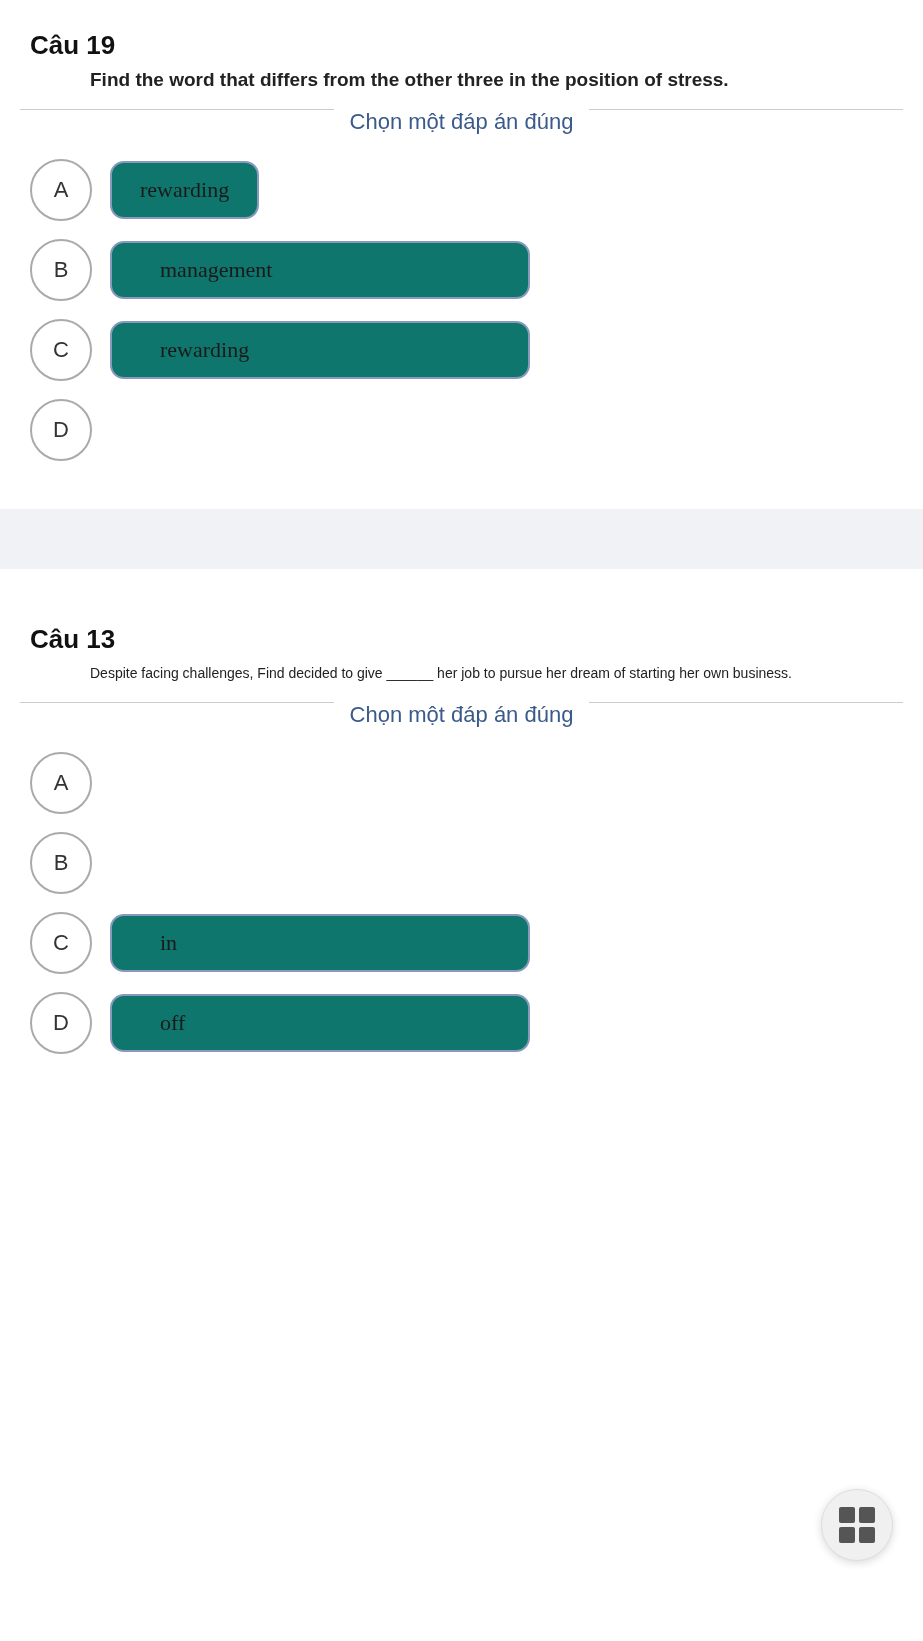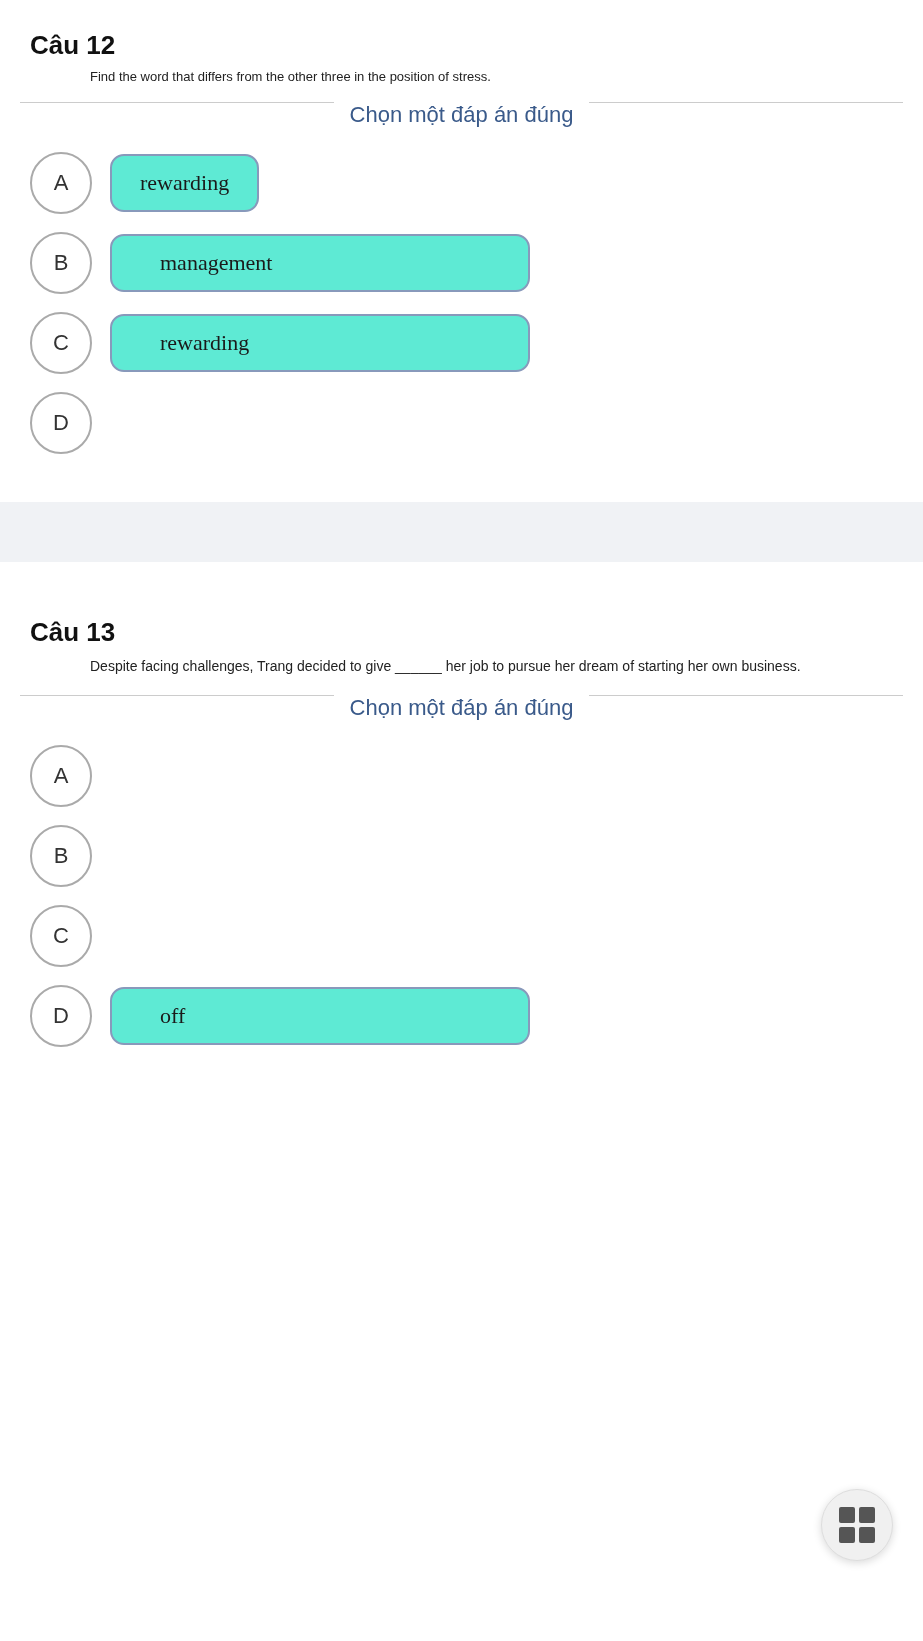--- a/index.html
+++ b/index.html
@@ -14,22 +14,22 @@
       padding: 30px 30px 0 30px;
     }
     .question-title {
       font-size: 26px;
       font-weight: bold;
       font-family: sans-serif;
       margin-bottom: 8px;
       color: #111;
     }
     .question-subtitle {
-      font-size: 13px;
-      font-weight: normal;
+      font-size: 19px;
+      font-weight: bold;
       font-family: sans-serif;
       color: #222;
       margin-bottom: 10px;
       margin-left: 60px;
     }
     .question-text {
       font-size: 14px;
       font-family: sans-serif;
       color: #222;
       margin-bottom: 10px;
@@ -79,21 +79,21 @@
       cursor: pointer;
     }
     .option-box {
       margin-left: 18px;
       border: 2px solid #8899bb;
       border-radius: 14px;
       padding: 14px 28px;
       font-size: 22px;
       font-family: serif;
       color: #1a1a1a;
-      background: #5eead4;
+      background: #0f766e;
       cursor: pointer;
       min-width: 140px;
     }
     .option-box.wide {
       min-width: 420px;
       padding-left: 48px;
     }
     .separator-section {
       background: #f0f2f5;
       height: 60px;
@@ -123,21 +123,21 @@
       width: 16px;
       height: 16px;
       background: #555;
       border-radius: 2px;
     }
   </style>
 </head>
 <body>
 
 <div class="question-block">
-  <div class="question-title">Câu 12</div>
+  <div class="question-title">Câu 19</div>
   <div class="question-subtitle">Find the word that differs from the other three in the position of stress.</div>
 </div>
 
 <div class="divider-row">
   <div class="divider-line"></div>
   <div class="divider-text">Chọn một đáp án đúng</div>
   <div class="divider-line"></div>
 </div>
 
 <div class="options-area">
@@ -159,41 +159,42 @@
 
   <div class="option-row">
     <div class="option-circle">D</div>
   </div>
 </div>
 
 <div class="separator-section"></div>
 
 <div class="question-block" style="padding-top:55px;">
   <div class="question-title">Câu 13</div>
-  <div class="question-text">Despite facing challenges, Trang decided to  give ______ her job to pursue her dream of starting her own business.</div>
+  <div class="question-text">Despite facing challenges, Find decided to  give ______ her job to pursue her dream of starting her own business.</div>
 </div>
 
 <div class="divider-row">
   <div class="divider-line"></div>
   <div class="divider-text">Chọn một đáp án đúng</div>
   <div class="divider-line"></div>
 </div>
 
 <div class="options-area">
 
   <div class="option-row">
     <div class="option-circle">A</div>
   </div>
 
   <div class="option-row">
     <div class="option-circle">B</div>
   </div>
 
   <div class="option-row">
     <div class="option-circle">C</div>
+    <div class="option-box wide">in</div>
   </div>
 
   <div class="option-row">
     <div class="option-circle">D</div>
     <div class="option-box wide">off</div>
   </div>
 </div>
 
 <div class="float-btn">
   <div class="grid-icon">

